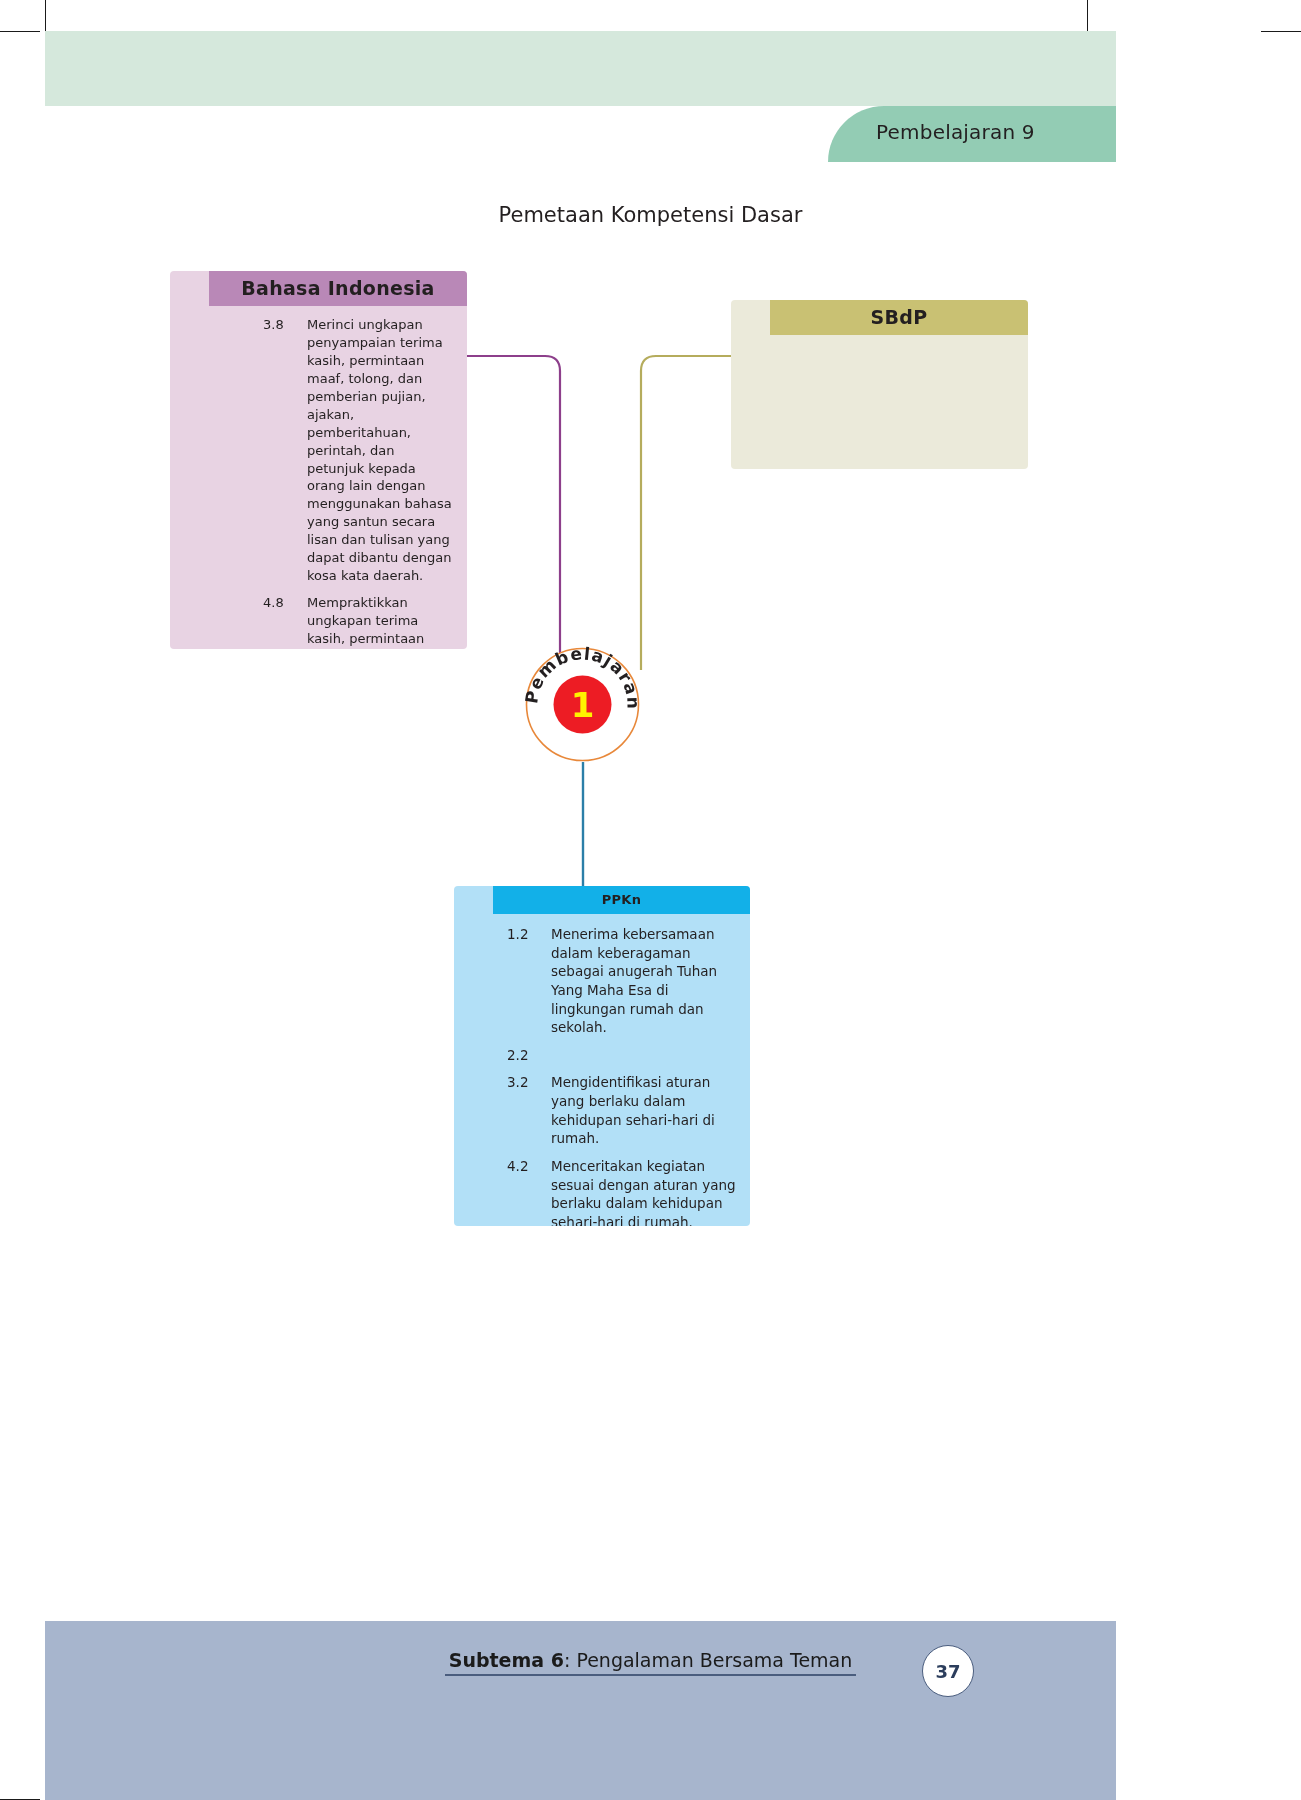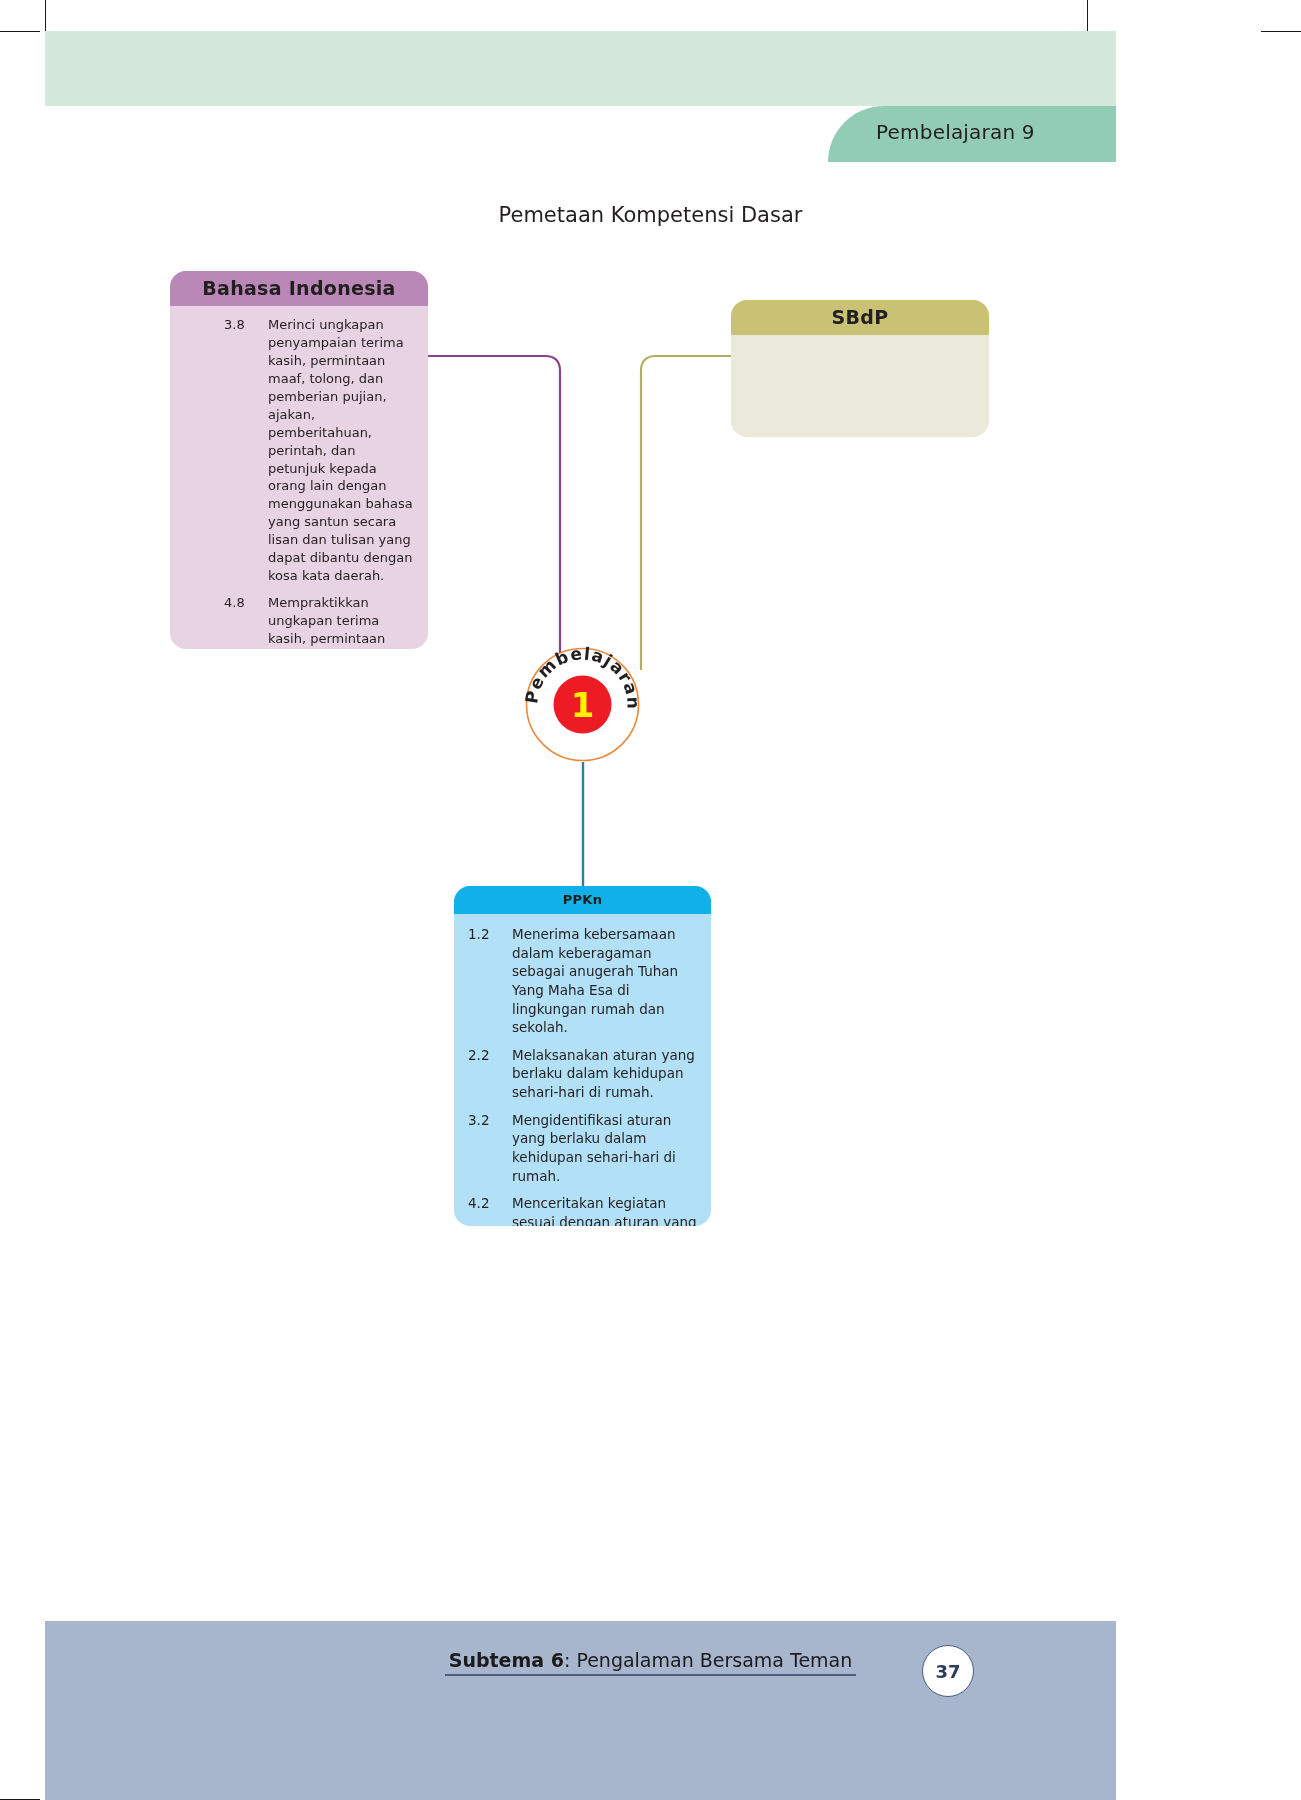--- a/index.html
+++ b/index.html
@@ -32,21 +32,21 @@
     white-space:nowrap;
   }
 
   
   .page-title{
     position:absolute;left:0;top:203px;width:1301px;
     text-align:center;font-size:21px;color:#231f20;
   }
 
   
-  .box{position:absolute;border-radius:16px;overflow:hidden;}
+  .box{position:absolute;border-radius:4px;overflow:hidden;padding-left:39px;}
   .box-head{
     text-align:center;font-weight:bold;color:#231f20;
     letter-spacing:.3px;
   }
   .box-body{padding:10px 14px 16px 14px;}
   .kd{display:flex;margin-bottom:9px;}
   .kd:last-child{margin-bottom:0;}
   .kd-code{width:46px;flex:0 0 46px;color:#231f20;}
   .kd-text{flex:1;color:#231f20;}
 
@@ -54,21 +54,21 @@
   #box-bahasa{
     left:170px;top:271px;width:258px;height:378px;
     background:#e8d3e3;
   }
   #box-bahasa .box-head{background:#b988b7;font-size:19px;padding:6px 0 7px;}
   #box-bahasa .box-body{font-size:13px;line-height:1.38;padding-top:10px;margin-left:40px;}
   #box-bahasa .kd-code{width:44px;flex:0 0 44px;}
 
   
   #box-sbdp{
-    left:731px;top:300px;width:258px;height:137px;
+    left:731px;top:300px;width:258px;height:169px;
     background:#ebeada;
   }
   #box-sbdp .box-head{background:#c9c173;font-size:19px;padding:6px 0 7px;}
   #box-sbdp .box-body{font-size:13.5px;line-height:1.38;padding-top:11px;}
   #box-sbdp .kd-code{width:40px;flex:0 0 40px;}
 
   
   #box-ppkn{
     left:454px;top:886px;width:257px;height:340px;
     background:#b2e0f7;
@@ -182,21 +182,20 @@
 
   <div class="box" id="box-ppkn">
     <div class="box-head">PPKn</div>
     <div class="box-body">
       <div class="kd">
         <div class="kd-code">1.2</div>
         <div class="kd-text">Menerima kebersamaan dalam keberagaman sebagai anugerah Tuhan Yang Maha Esa di lingkungan rumah dan sekolah.</div>
       </div>
       <div class="kd">
         <div class="kd-code">2.2</div>
-        <div class="kd-text">Melaksanakan aturan yang berlaku dalam kehidupan sehari-hari di rumah.</div>
       </div>
       <div class="kd">
         <div class="kd-code">3.2</div>
         <div class="kd-text">Mengidentifikasi aturan yang berlaku dalam kehidupan sehari-hari di rumah.</div>
       </div>
       <div class="kd">
         <div class="kd-code">4.2</div>
         <div class="kd-text">Menceritakan kegiatan sesuai dengan aturan yang berlaku dalam kehidupan sehari-hari di rumah.</div>
       </div>
     </div>

